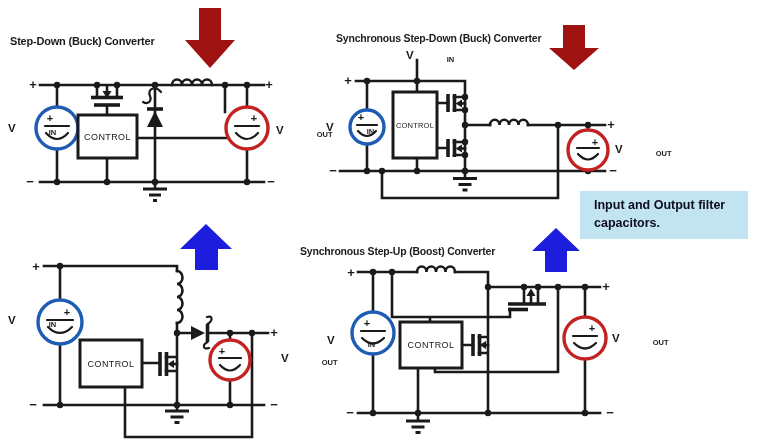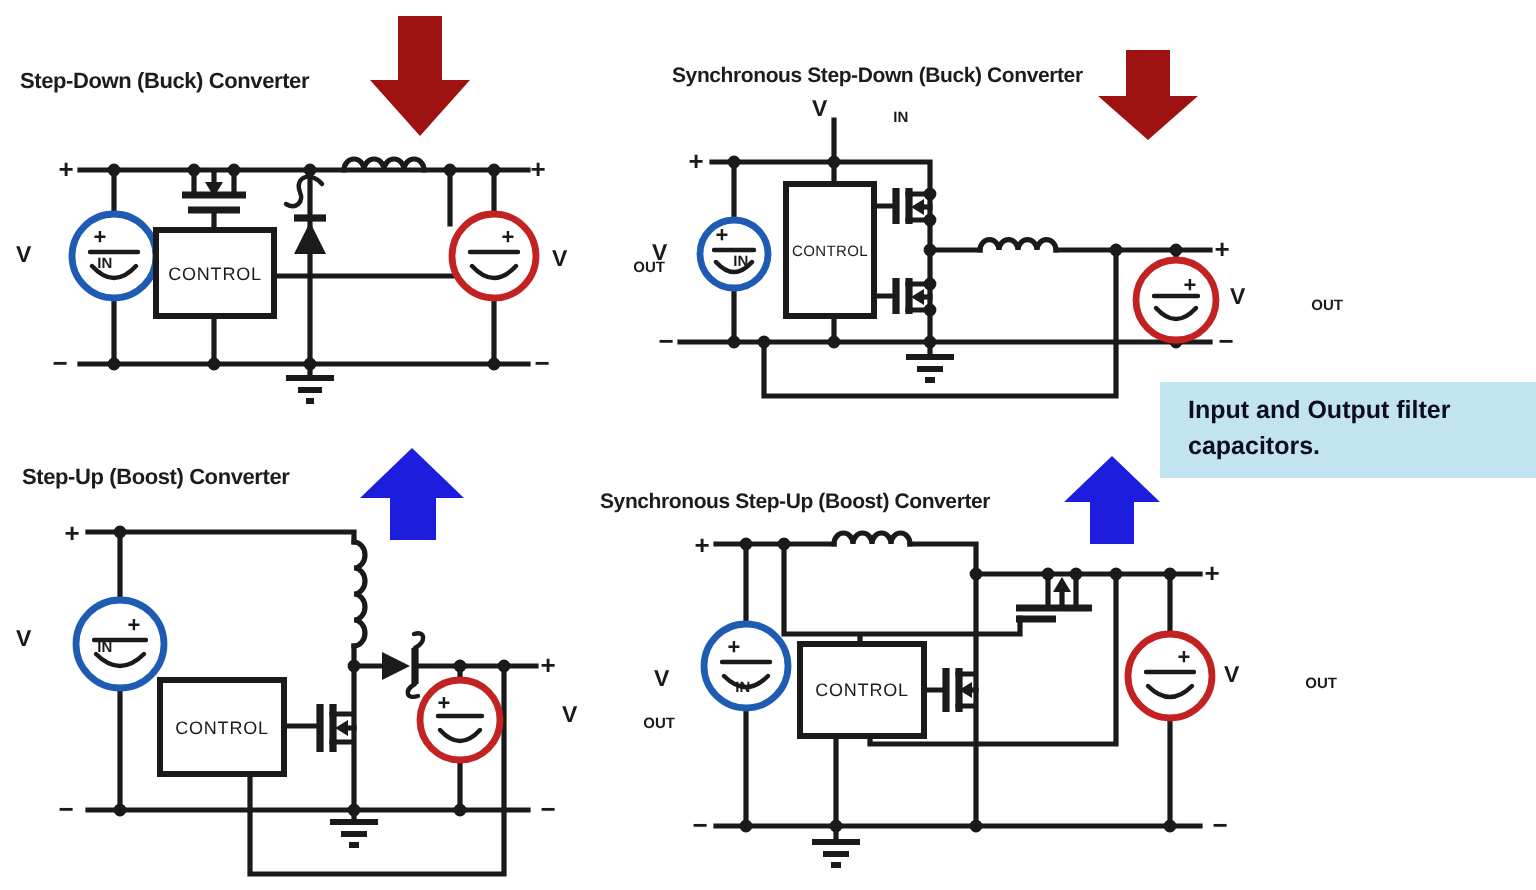--- a/index.html
+++ b/index.html
@@ -34,21 +34,21 @@
     position:absolute; font-weight:bold; color:var(--wire);
     font-size:11.5px; white-space:nowrap;
   }
   .vlabel .sb { font-size:7.5px; position:relative; top:2.5px; letter-spacing:0;margin-left:33px; }
   .ctl {
     position:absolute; display:flex; align-items:center; justify-content:center;
     font-weight:normal; color:var(--wire); font-size:9px; letter-spacing:0.4px;
   }
   .ctl.narrow { font-size:7.5px; letter-spacing:0.2px; }
   .callout {
-    position:absolute; left:580px; top:191px; width:188px; height:48px;
+    position:absolute; left:580px; top:191px; width:168px; height:48px;
     background:var(--callout_bg); color:var(--callout_text);
     font-weight:bold; font-size:12.5px; line-height:1.45;
     padding:5px 6px 0 14px; box-sizing:border-box;
   }
 </style>
 </head>
 <body>
 
 <div class="stage">
 
@@ -174,21 +174,20 @@
     <text class="cap-sym" x="592" y="332">+</text>
     <text class="sym" x="351" y="277">+</text>
     <text class="sym" x="350" y="417">−</text>
     <text class="sym" x="606" y="291">+</text>
     <text class="sym" x="610" y="417">−</text>
   </g>
 </svg>
 
 <div class="title" style="left:10px; top:35px;">Step-Down (Buck) Converter</div>
 <div class="title small" style="left:336px; top:32px;">Synchronous Step-Down (Buck) Converter</div>
-<div class="title" style="left:11px; top:233px;">Step-Up (Boost) Converter</div>
 <div class="title small" style="left:300px; top:245px;">Synchronous Step-Up (Boost) Converter</div>
 
 <div class="vlabel" style="left:8px; top:122px;"><span>V</span><span class="sb">IN</span></div>
 <div class="vlabel" style="left:276px; top:124px;"><span>V</span><span class="sb">OUT</span></div>
 
 <div class="vlabel" style="left:406px; top:49px;"><span>V</span><span class="sb">IN</span></div>
 <div class="vlabel" style="left:326px; top:121px;"><span>V</span><span class="sb">IN</span></div>
 <div class="vlabel" style="left:615px; top:143px;"><span>V</span><span class="sb">OUT</span></div>
 
 <div class="vlabel" style="left:8px; top:314px;"><span>V</span><span class="sb">IN</span></div>

